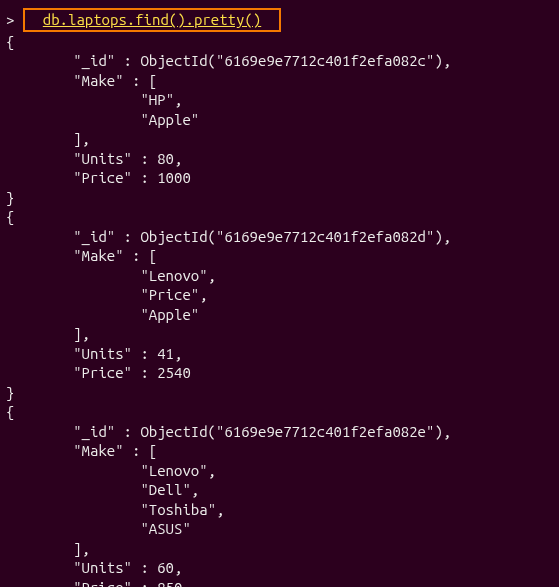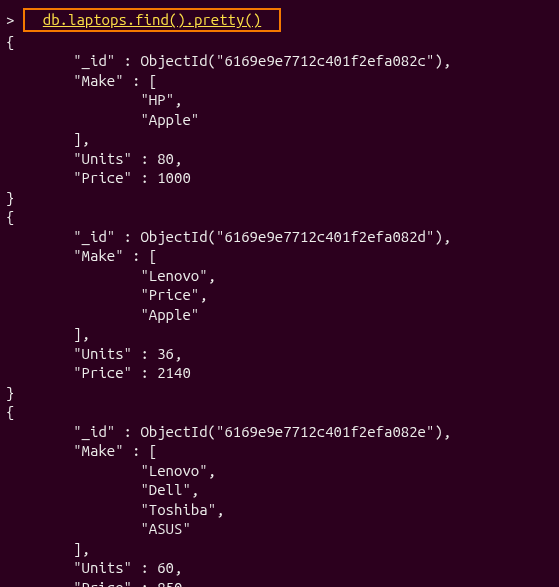--- a/index.html
+++ b/index.html
@@ -43,22 +43,22 @@
 <div class="line">        "Units" : <span>80</span>,</div>
 <div class="line">        "Price" : <span>1000</span></div>
 <div class="line">}</div>
 <div class="line">{</div>
 <div class="line">        "_id" : ObjectId("<span>6169e9e7712c401f2efa082d</span>"),</div>
 <div class="line">        "Make" : [</div>
 <div class="line">                "<span>Lenovo</span>",</div>
 <div class="line">                "<span>Price</span>",</div>
 <div class="line">                "<span>Apple</span>"</div>
 <div class="line">        ],</div>
-<div class="line">        "Units" : <span>36</span>,</div>
-<div class="line">        "Price" : <span>2140</span></div>
+<div class="line">        "Units" : <span>41</span>,</div>
+<div class="line">        "Price" : <span>2540</span></div>
 <div class="line">}</div>
 <div class="line">{</div>
 <div class="line">        "_id" : ObjectId("<span>6169e9e7712c401f2efa082e</span>"),</div>
 <div class="line">        "Make" : [</div>
 <div class="line">                "<span>Lenovo</span>",</div>
 <div class="line">                "<span>Dell</span>",</div>
 <div class="line">                "<span>Toshiba</span>",</div>
 <div class="line">                "<span>ASUS</span>"</div>
 <div class="line">        ],</div>
 <div class="line">        "Units" : <span>60</span>,</div>

